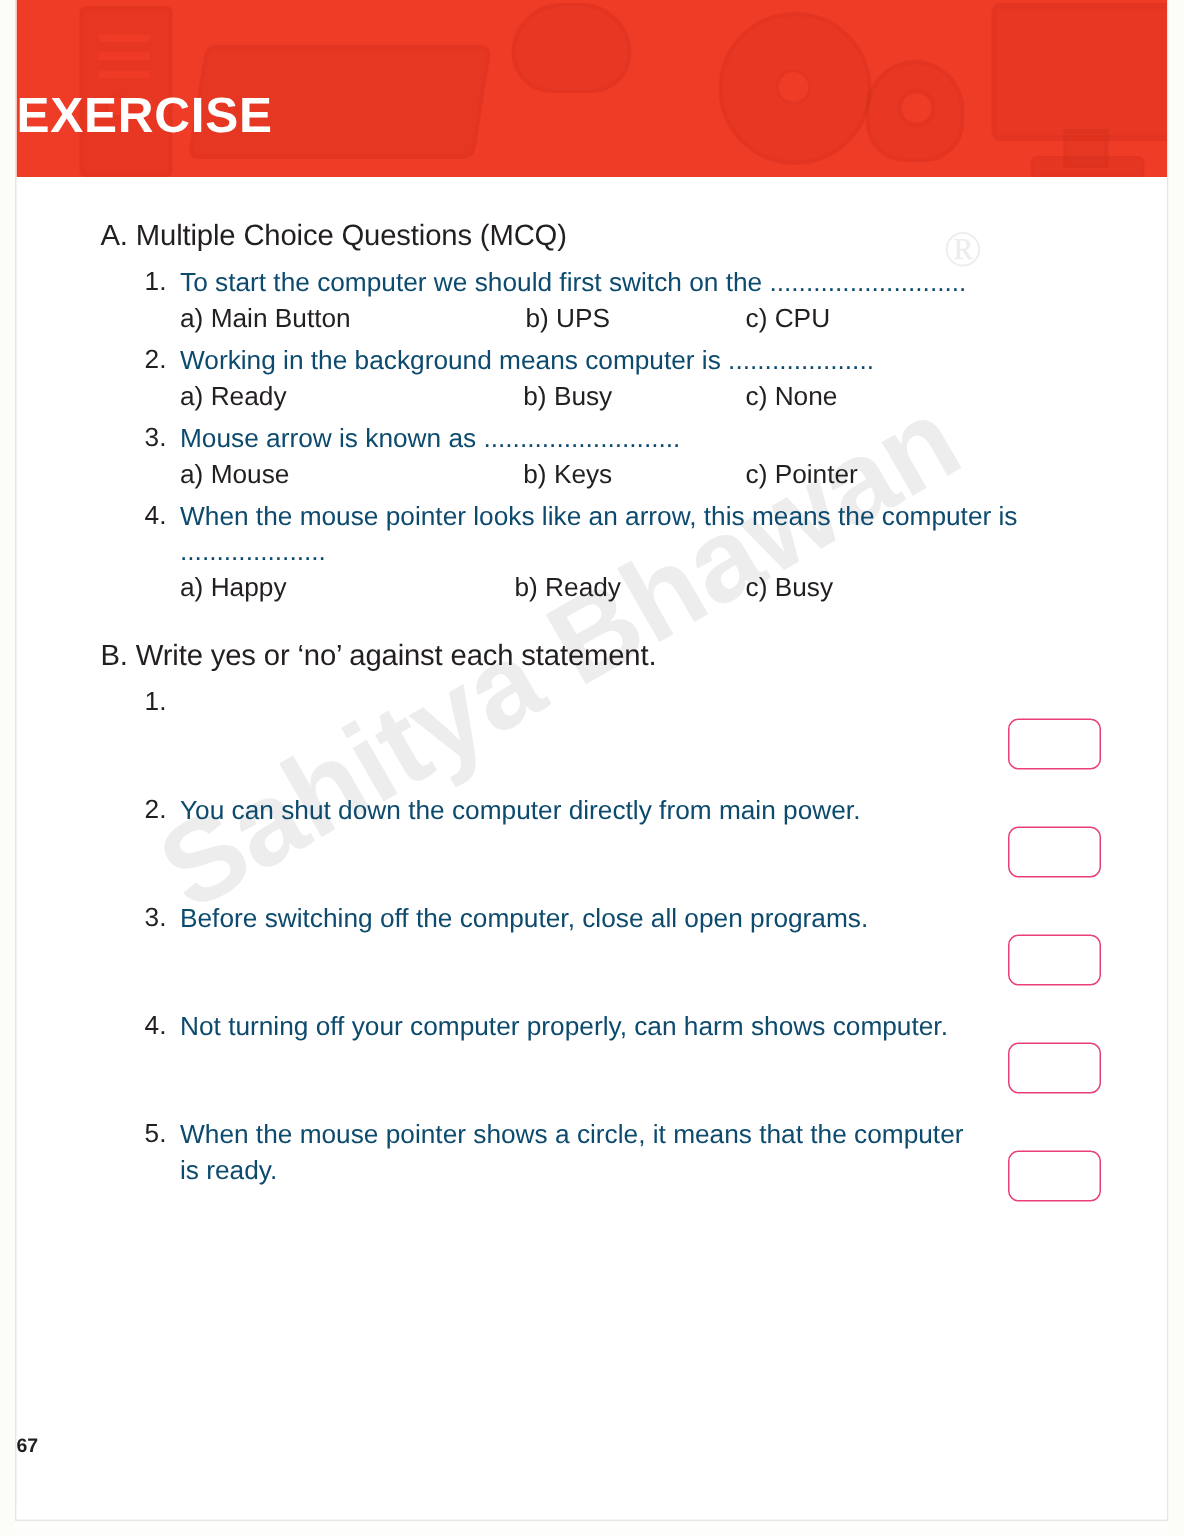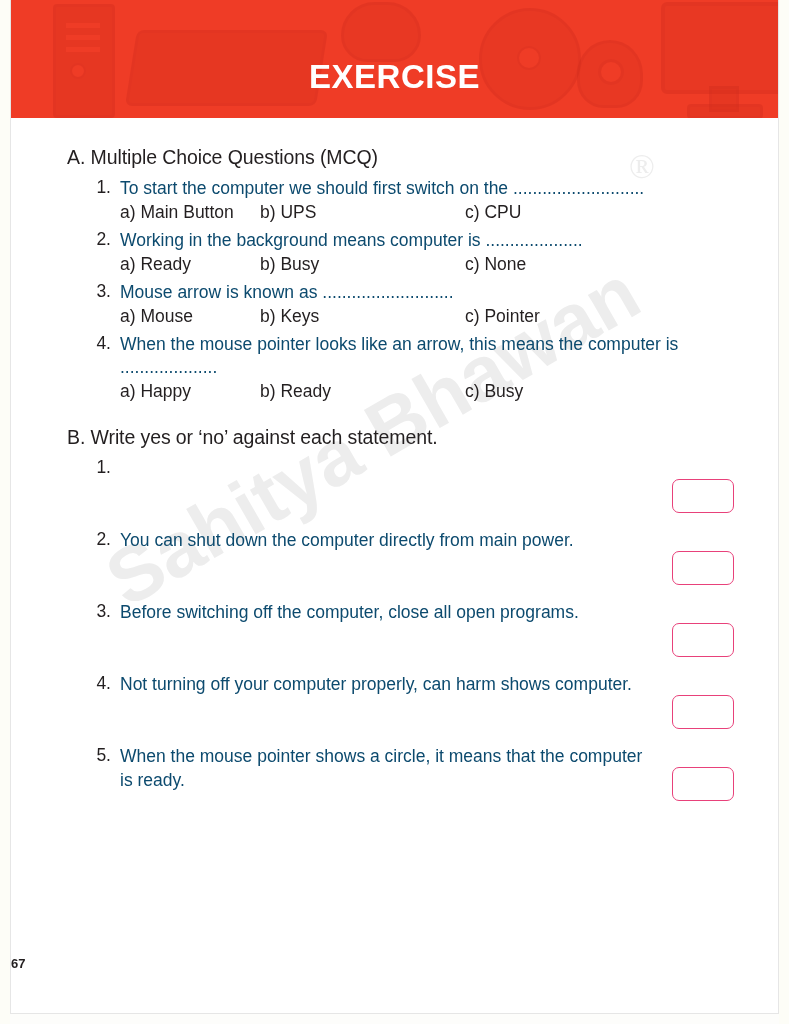--- a/index.html
+++ b/index.html
@@ -32,21 +32,20 @@
     position: relative;
     height: 118px;
     background: #ef3c26;
     overflow: hidden;
   }
   .banner-title {
     position: absolute;
     left: 0;
     right: 0;
     top: 58px;
-    text-align: center;
     color: #ffffff;
     font-size: 33px;
     font-weight: bold;
     letter-spacing: 0.5px;
     font-family: "Liberation Sans", sans-serif;
   }
   
   .art {
     position: absolute;
     opacity: 0.30;
@@ -192,26 +191,27 @@
   .q-text {
     font-size: 17.5px;
     line-height: 1.32;
     color: #0c4a6e;
   }
   .q-options {
     display: flex;
     font-size: 17.5px;
     margin-top: 2px;
     margin-bottom: 2px;
+    gap: 16px;
   }
   .q-options span {
     display: block;
   }
   .opt-a { width: 140px; }
-  .opt-b { width: 205px; }
+  .opt-b { width: 205px; text-align: center; }
   .opt-c { width: 150px; }
 
   
   #section-a-list { margin-left: 22px; margin-top: 2px; }
   #section-a-list .q-item { margin-bottom: 4px; }
 
   
   #section-b { margin-top: 22px; }
   #section-b-list { margin-left: 22px; margin-top: 6px; }
   #section-b-list .q-item {

